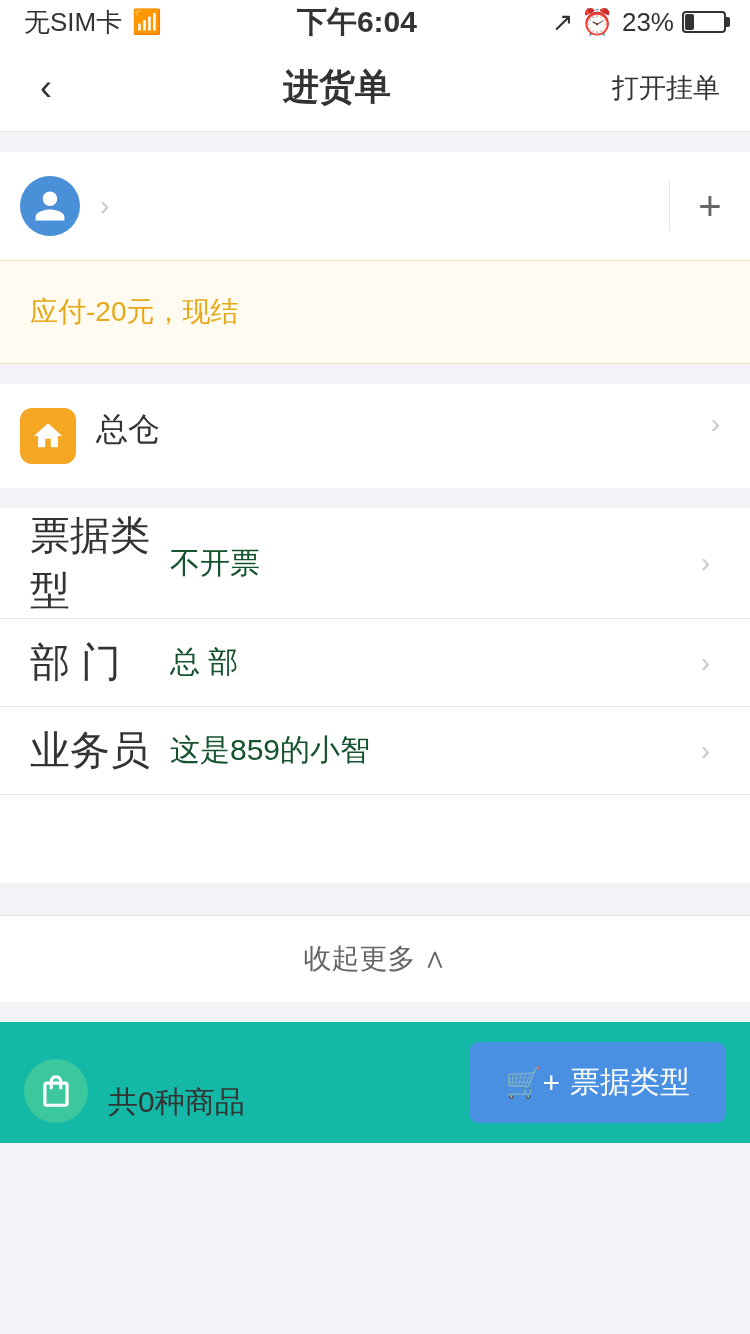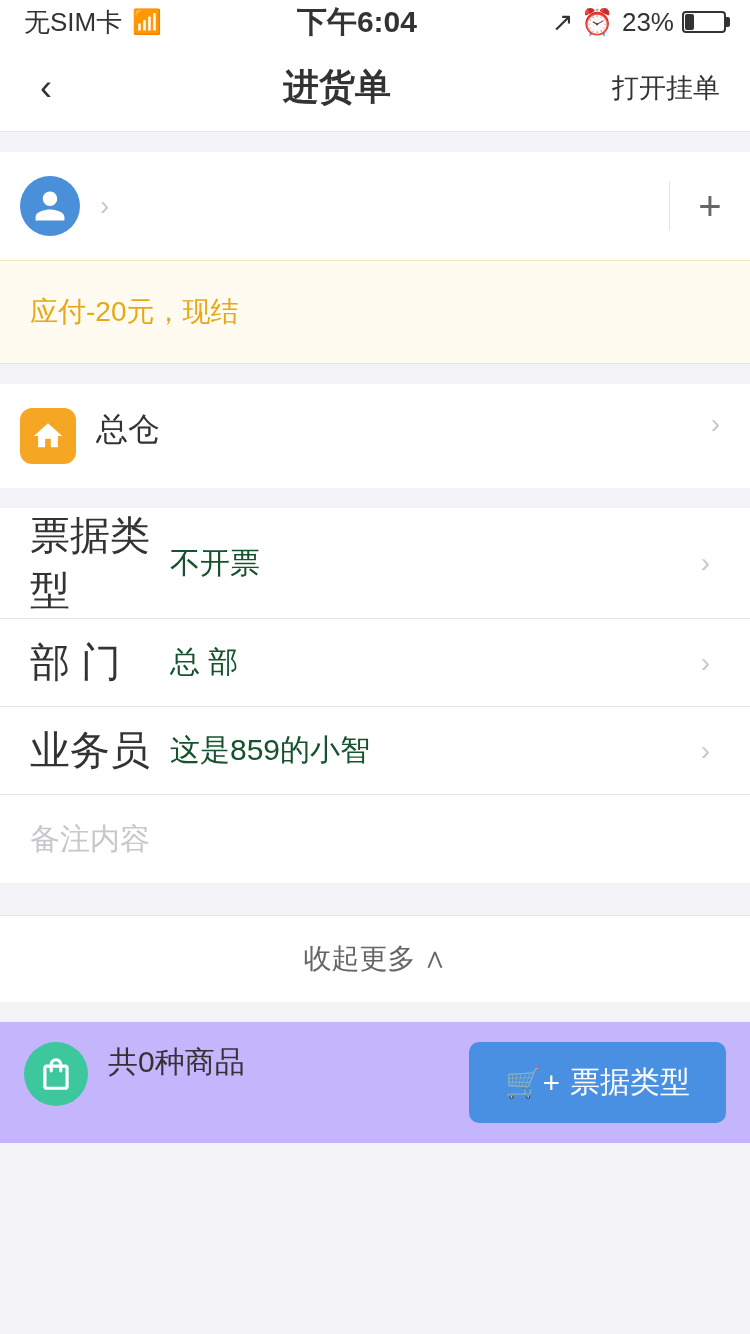--- a/index.html
+++ b/index.html
@@ -255,24 +255,24 @@
       cursor: pointer;
       border-top: 1px solid #e5e5e5;
     }
     .collapse-text {
       font-size: 28px;
       color: #666;
     }
 
     
     .bottom-bar {
-      background: #c4b5fd;
+      background: #14b8a6;
       margin-top: 20px;
       display: flex;
-      align-items: flex-start;
+      align-items: flex-end;
       padding: 20px 24px;
       min-height: 100px;
     }
     .product-icon {
       width: 64px;
       height: 64px;
       border-radius: 50%;
       background: #3cc89c;
       display: flex;
       align-items: center;
@@ -383,21 +383,20 @@
       <span class="chevron-right">›</span>
     </div>
 
     <div class="form-row">
       <span class="form-label">业务员</span>
       <span class="form-value">这是859的小智</span>
       <span class="chevron-right">›</span>
     </div>
 
     <div class="form-row">
-      <span class="form-placeholder">备注内容</span>
     </div>
 
   </div>
 
   <div class="collapse-row">
     <span class="collapse-text">收起更多 ∧</span>
   </div>
 
   <div class="bottom-bar">
     <div class="product-icon">

